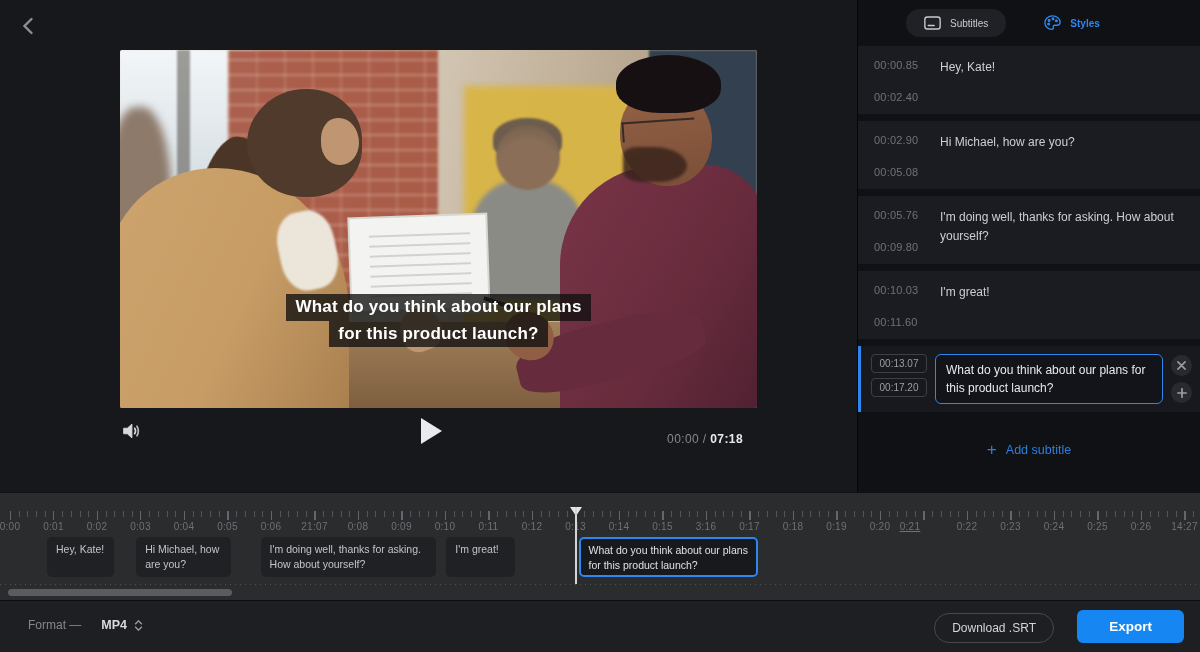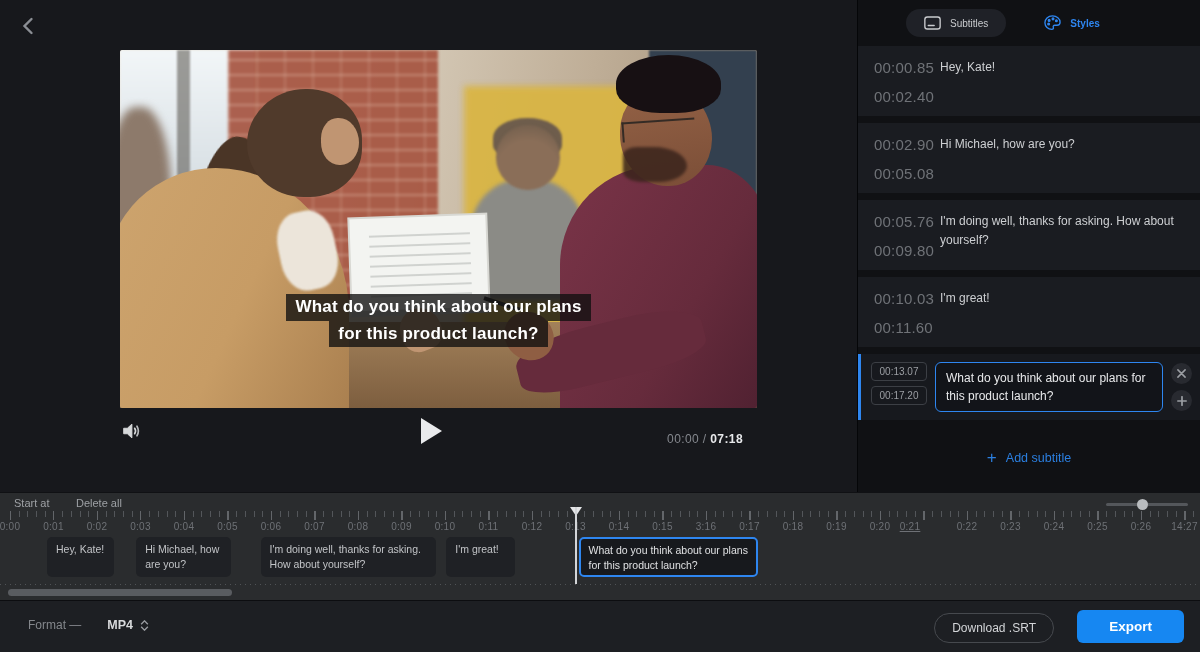--- a/index.html
+++ b/index.html
@@ -59,21 +59,21 @@
   .time { position:absolute; right:14px; top:18px; font-size:12px; color:#85888e; letter-spacing:.4px; }
   .time .dur { color:#e8e9eb; font-weight:bold; }
 
   
   .tabs { display:flex; align-items:center; height:46px; padding-left:48px; gap:38px; }
   .tab { display:flex; align-items:center; gap:9px; cursor:pointer; font-size:10px; }
   .tab.active { background:#1f2127; border-radius:16px; padding:7px 18px; color:#c9cbce; }
   .tab.styles { color:#2e86f0; font-weight:bold; }
   .sub-list { display:flex; flex-direction:column; }
   .sub-row { background:#1a1c21; margin-bottom:7px; padding:11px 14px 11px 16px; display:flex; gap:16px; cursor:pointer; min-height:47px; }
-  .sub-times { width:50px; flex:none; display:flex; flex-direction:column; gap:12px; font-size:15px; color:#6f7277; letter-spacing:.2px; padding-top:2px; }
+  .sub-times { width:50px; flex:none; display:flex; flex-direction:column; gap:20px; font-size:11px; color:#6f7277; letter-spacing:.2px; padding-top:2px; }
   .sub-text { font-size:12px; color:#cdcfd2; line-height:1.55; padding-top:1px; }
   .sub-row.selected { position:relative; background:#17191e; padding:8px 8px 8px 13px; gap:8px; align-items:flex-start; }
   .sub-row.selected::before { content:""; position:absolute; left:0; top:0; bottom:0; width:3px; background:#2e86f0; }
   .sel-times { display:flex; flex-direction:column; gap:5px; width:56px; flex:none; }
   .time-box { border:1px solid #3c3f45; border-radius:4px; color:#9b9ea3; font-size:10px; padding:3px 5px; text-align:center; background:#17191e; cursor:text; }
   .text-box { flex:1; border:1.5px solid #2e86f0; border-radius:6px; background:#121419; color:#e8e9eb; font-size:12px; line-height:1.5; padding:6px 10px; min-height:44px; cursor:text; }
   .sel-actions { display:flex; flex-direction:column; gap:6px; padding-top:1px; }
   .circle-btn { width:21px; height:21px; border-radius:50%; background:#282a30; display:flex; align-items:center; justify-content:center; cursor:pointer; }
   .circle-btn svg { stroke:#9b9ea3; }
   .add-sub { margin-top:22px; display:flex; align-items:center; justify-content:center; gap:9px; color:#2b7fe0; font-size:12.5px; cursor:pointer; }
@@ -100,21 +100,21 @@
   .playhead { position:absolute; top:14px; height:77px; width:12px; transform:translateX(-6px); z-index:8; }
   .playhead .stem { position:absolute; left:5px; top:0; width:2px; height:100%; background:#d3d5d8; }
   .playhead .flag { position:absolute; left:0; top:0; width:0; height:0; border-left:6px solid transparent; border-right:6px solid transparent; border-top:9px solid #e4e5e7; }
   .bottom-dots { position:absolute; left:0; top:91px; width:100%; height:1px;
      background-image:repeating-linear-gradient(90deg,#505356 0 1px, rgba(0,0,0,0) 1px 5px); }
   .hscroll { position:absolute; left:8px; top:96px; width:1184px; height:7px; }
   .hscroll-thumb { position:absolute; left:0; top:0; width:224px; height:7px; background:#595c60; border-radius:4px; cursor:grab; }
 
   
   .footer { position:absolute; left:0; top:600px; width:1200px; height:52px; background:#1d1f23; border-top:1px solid #0c0d10; }
-  .fmt { position:absolute; left:28px; top:17px; display:flex; align-items:center; gap:26px; }
+  .fmt { position:absolute; left:28px; top:17px; display:flex; align-items:center; gap:20px; }
   .fmt-label { font-size:12px; color:#84878c; }
   .fmt-select { display:flex; align-items:center; gap:7px; cursor:pointer; }
   .fmt-value { font-size:12.5px; font-weight:bold; color:#d8dadc; }
   .stepper { display:flex; flex-direction:column; gap:1px; }
   .stepper svg { display:block; stroke:#9a9da2; }
   .dl-btn { position:absolute; right:146px; top:12px; border:1px solid #46494e; border-radius:16px; padding:7px 17px; color:#d3d5d8; font-size:12px; cursor:pointer; background:transparent; }
   .export-btn { position:absolute; right:16px; top:9px; background:#1687f2; border:none; border-radius:6px; padding:9px 32px; color:#ffffff; font-size:13.5px; font-weight:bold; cursor:pointer; }
 </style>
 </head>
 <body>
@@ -255,39 +255,32 @@
           </div>
         </div>
       <div class="add-sub">
         <span class="plus">+</span>
         <span>Add subtitle</span>
       </div>
     </div>
   </div>
 
   <div class="timeline">
-    <div class="tl-toolbar">
-      <span class="tl-btn tl-start">Start at</span>
-      <span class="tl-btn tl-delete">Delete all</span>
-      <div class="tl-zoom">
-        <div class="tl-zoom-knob" id="zoom-knob" style="left: 30.53px;"></div>
-      </div>
-    </div>
     <div class="ruler">
       <div class="ruler-ticks"></div>
       <div class="ruler-ticks-major"></div>
       <div id="ruler-labels">
           <span class="rlabel" style="left: 10px;">0:00</span>
           <span class="rlabel" style="left: 53.5px;">0:01</span>
           <span class="rlabel" style="left: 97px;">0:02</span>
           <span class="rlabel" style="left: 140.5px;">0:03</span>
           <span class="rlabel" style="left: 184px;">0:04</span>
           <span class="rlabel" style="left: 227.5px;">0:05</span>
           <span class="rlabel" style="left: 271px;">0:06</span>
-          <span class="rlabel" style="left: 314.5px;">0:07</span>
+          <span class="rlabel" style="left: 314.5px;">21:07</span>
           <span class="rlabel" style="left: 358px;">0:08</span>
           <span class="rlabel" style="left: 401.5px;">0:09</span>
           <span class="rlabel" style="left: 445px;">0:10</span>
           <span class="rlabel" style="left: 488.5px;">0:11</span>
           <span class="rlabel" style="left: 532px;">0:12</span>
           <span class="rlabel" style="left: 575.5px;">0:13</span>
           <span class="rlabel" style="left: 619px;">0:14</span>
           <span class="rlabel" style="left: 662.5px;">0:15</span>
           <span class="rlabel" style="left: 706px;">3:16</span>
           <span class="rlabel" style="left: 749.5px;">0:17</span>

